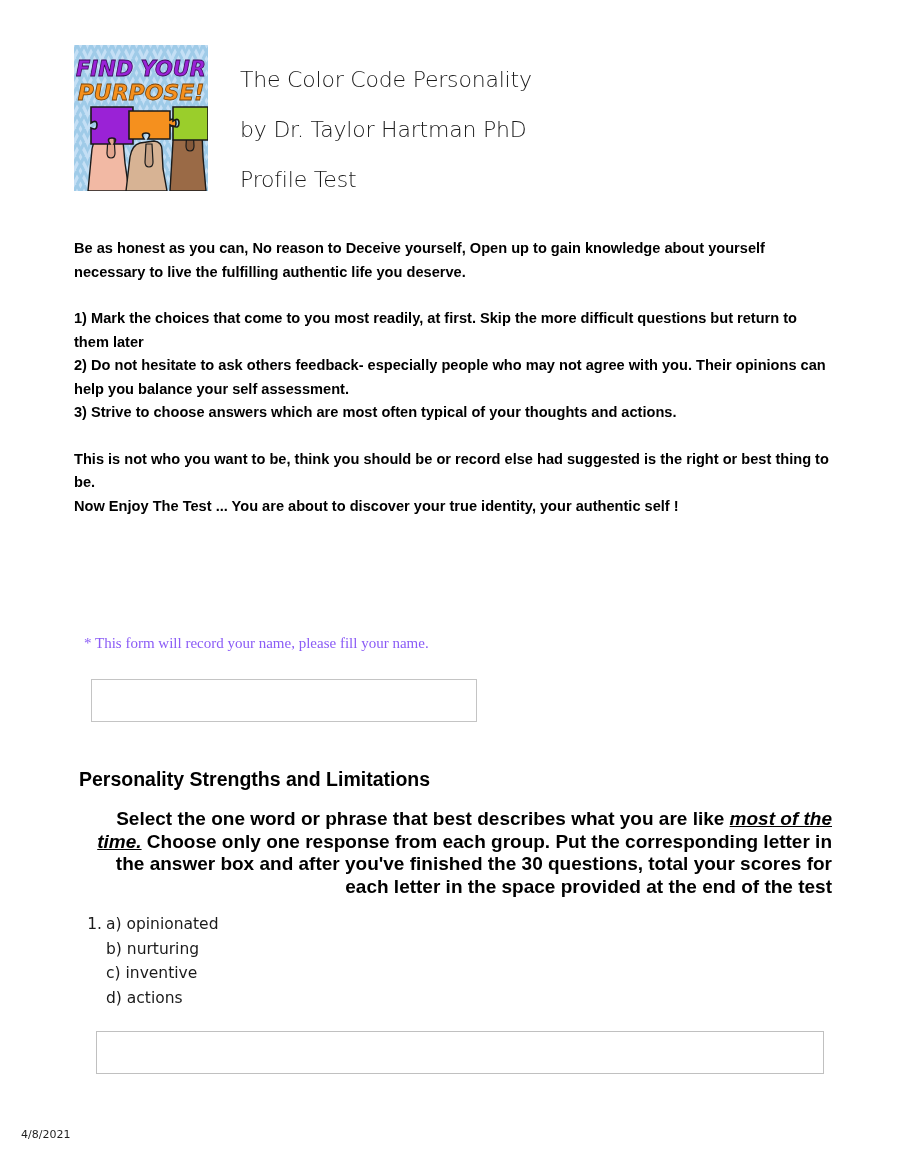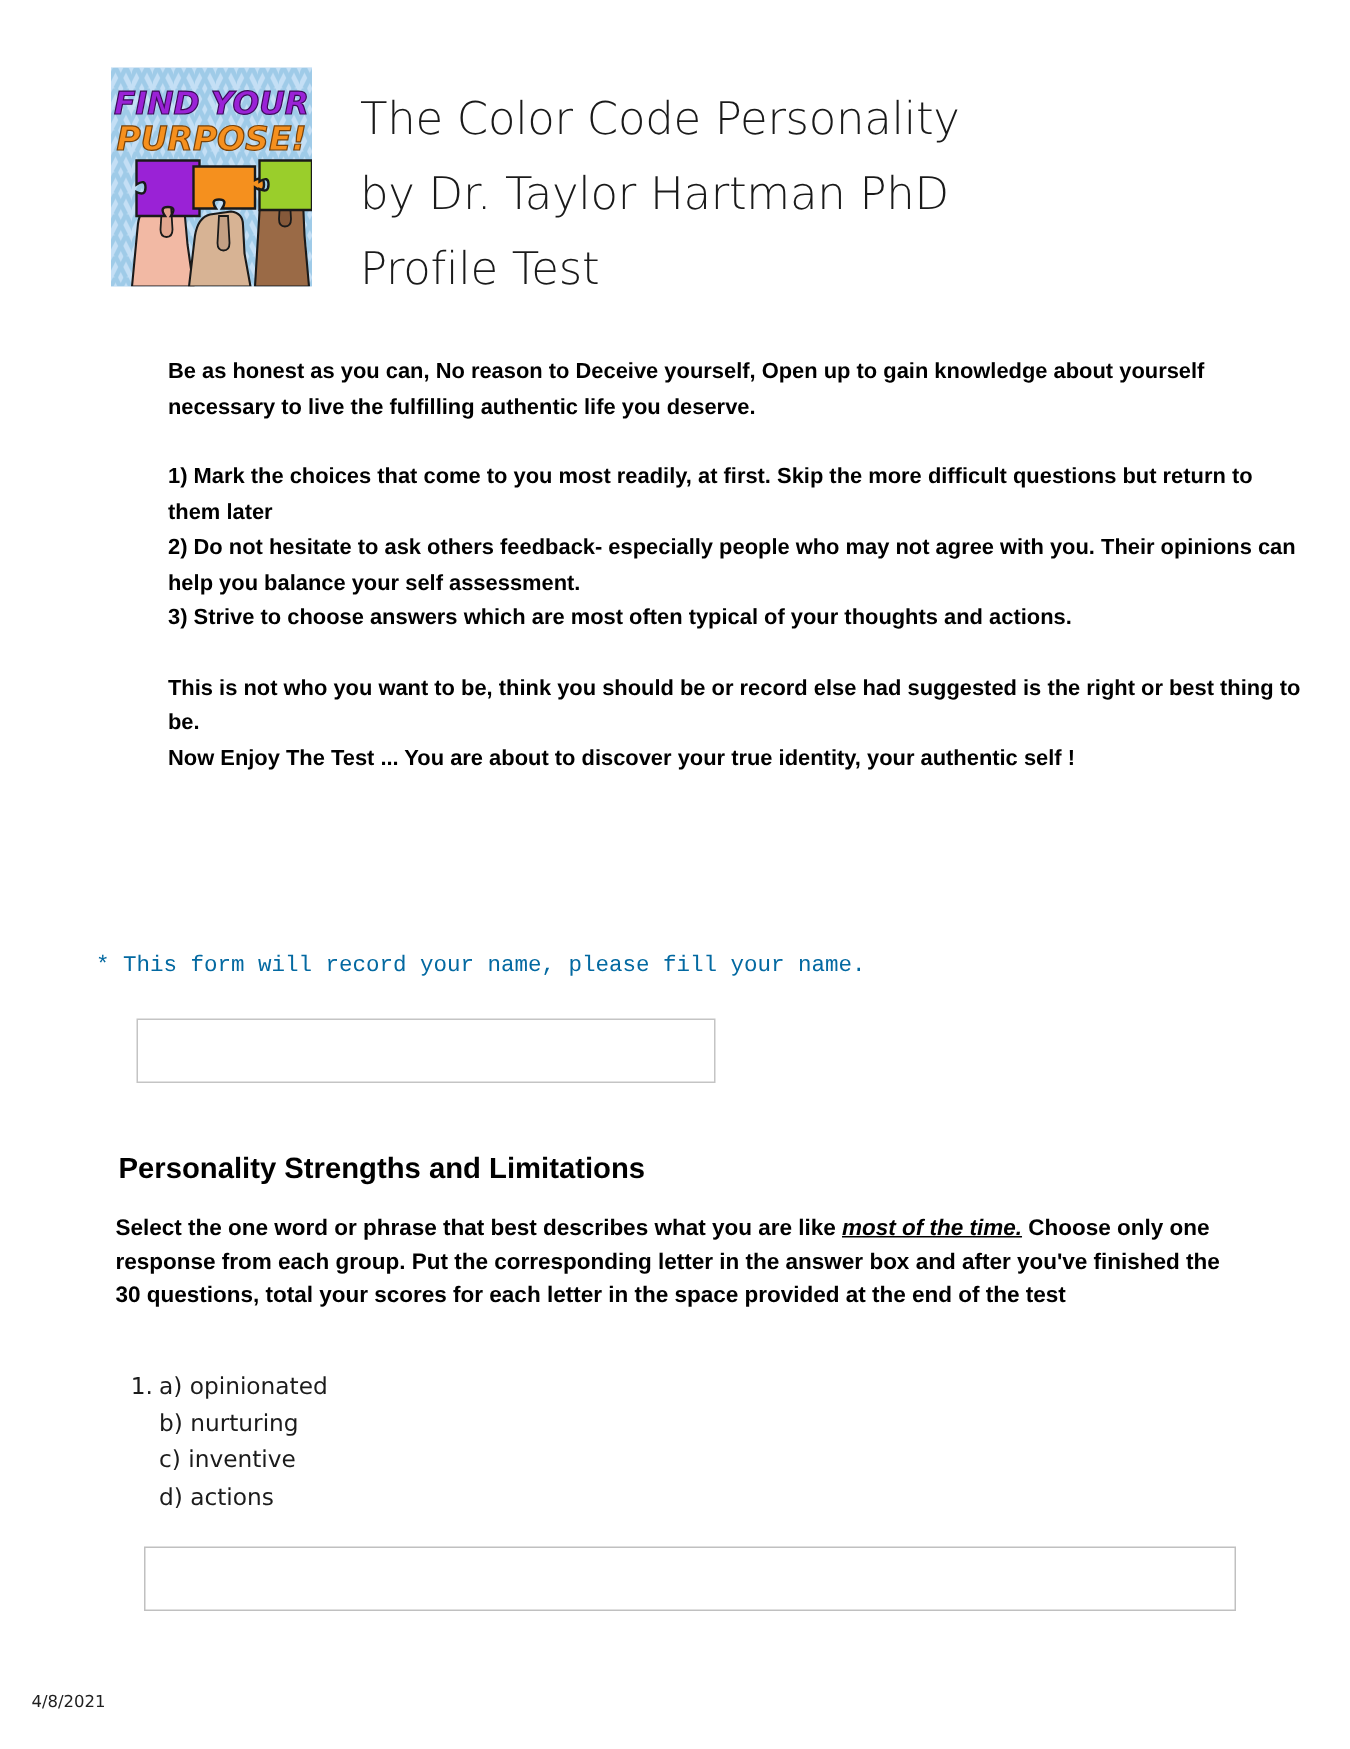--- a/index.html
+++ b/index.html
@@ -33,53 +33,52 @@
     flex: 0 0 auto;
   }
   .logo svg { display: block; }
 
   .title-block {
     margin-left: 32px;
     padding-top: 10px;
   }
   .title-line {
     font-family: "DejaVu Sans", sans-serif;
-    font-size: 30px;
+    font-size: 22px;
     font-weight: 300;
     line-height: 50px;
     letter-spacing: -0.2px;
     color: #1a1a1a;
     white-space: nowrap;
   }
 
   
   .intro {
     position: absolute;
     left: 74px;
     top: 237px;
     width: 760px;
     font-family: "Liberation Sans", sans-serif;
     font-size: 14.6px;
     font-weight: bold;
     line-height: 23.5px;
     color: #000;
-    margin-left: 38px;
   }
   .intro p { margin: 0; }
   .intro .gap { height: 23px; }
 
   
   .name-note {
     position: absolute;
-    left: 64px;
+    left: 84px;
     top: 635px;
-    font-family: Liberation Mono, monospace;
+    font-family: Liberation Serif, serif;
     font-size: 15px;
     font-weight: 400;
-    color: #0369a1;
+    color: #8b5cf6;
   }
   .name-input {
     position: absolute;
     left: 91px;
     top: 679px;
     width: 386px;
     height: 43px;
     box-sizing: border-box;
     border: 1px solid #c4c4c4;
     background: #ffffff;
@@ -99,24 +98,25 @@
     font-size: 19.5px;
     font-weight: bold;
     color: #000;
   }
   .section-instructions {
     position: absolute;
     left: 77px;
     top: 808px;
     width: 755px;
     font-family: "Liberation Sans", sans-serif;
-    font-size: 15px;
+    font-size: 19px;
     font-weight: bold;
     line-height: 22.5px;
     color: #000;
+    text-align: right;
   }
   .emph {
     font-style: italic;
     font-weight: bold;
     text-decoration: underline;
   }
 
   
   .question {
     position: absolute;

